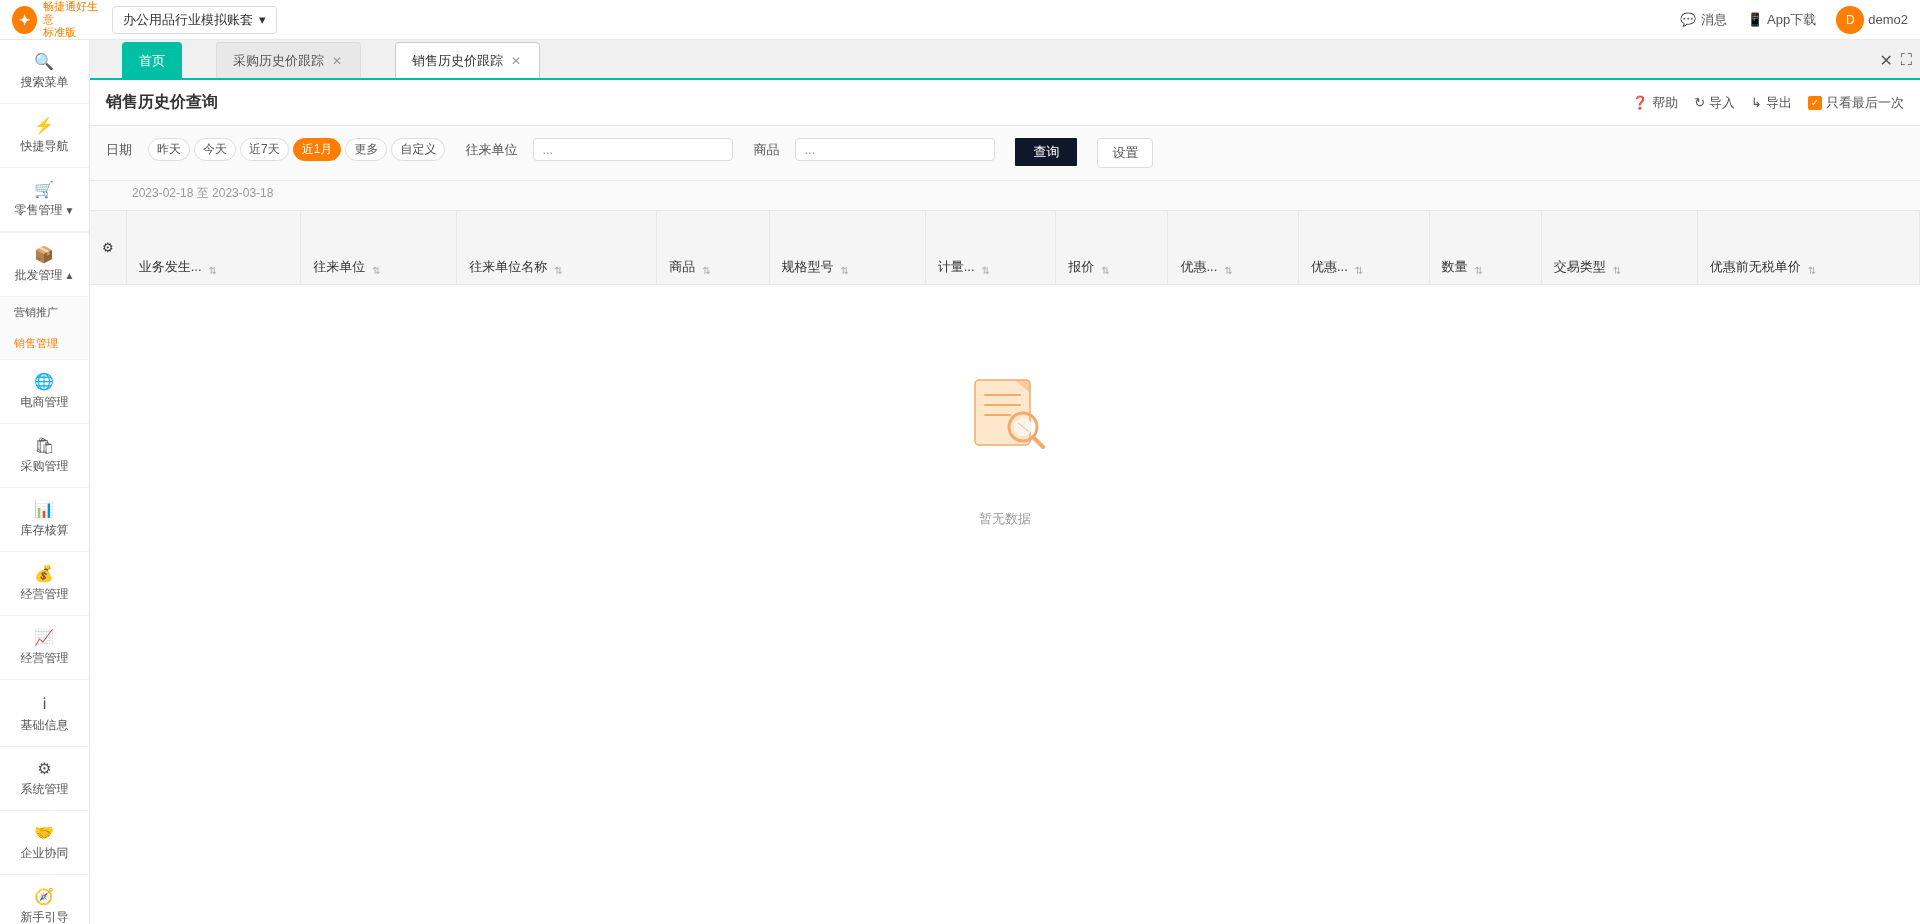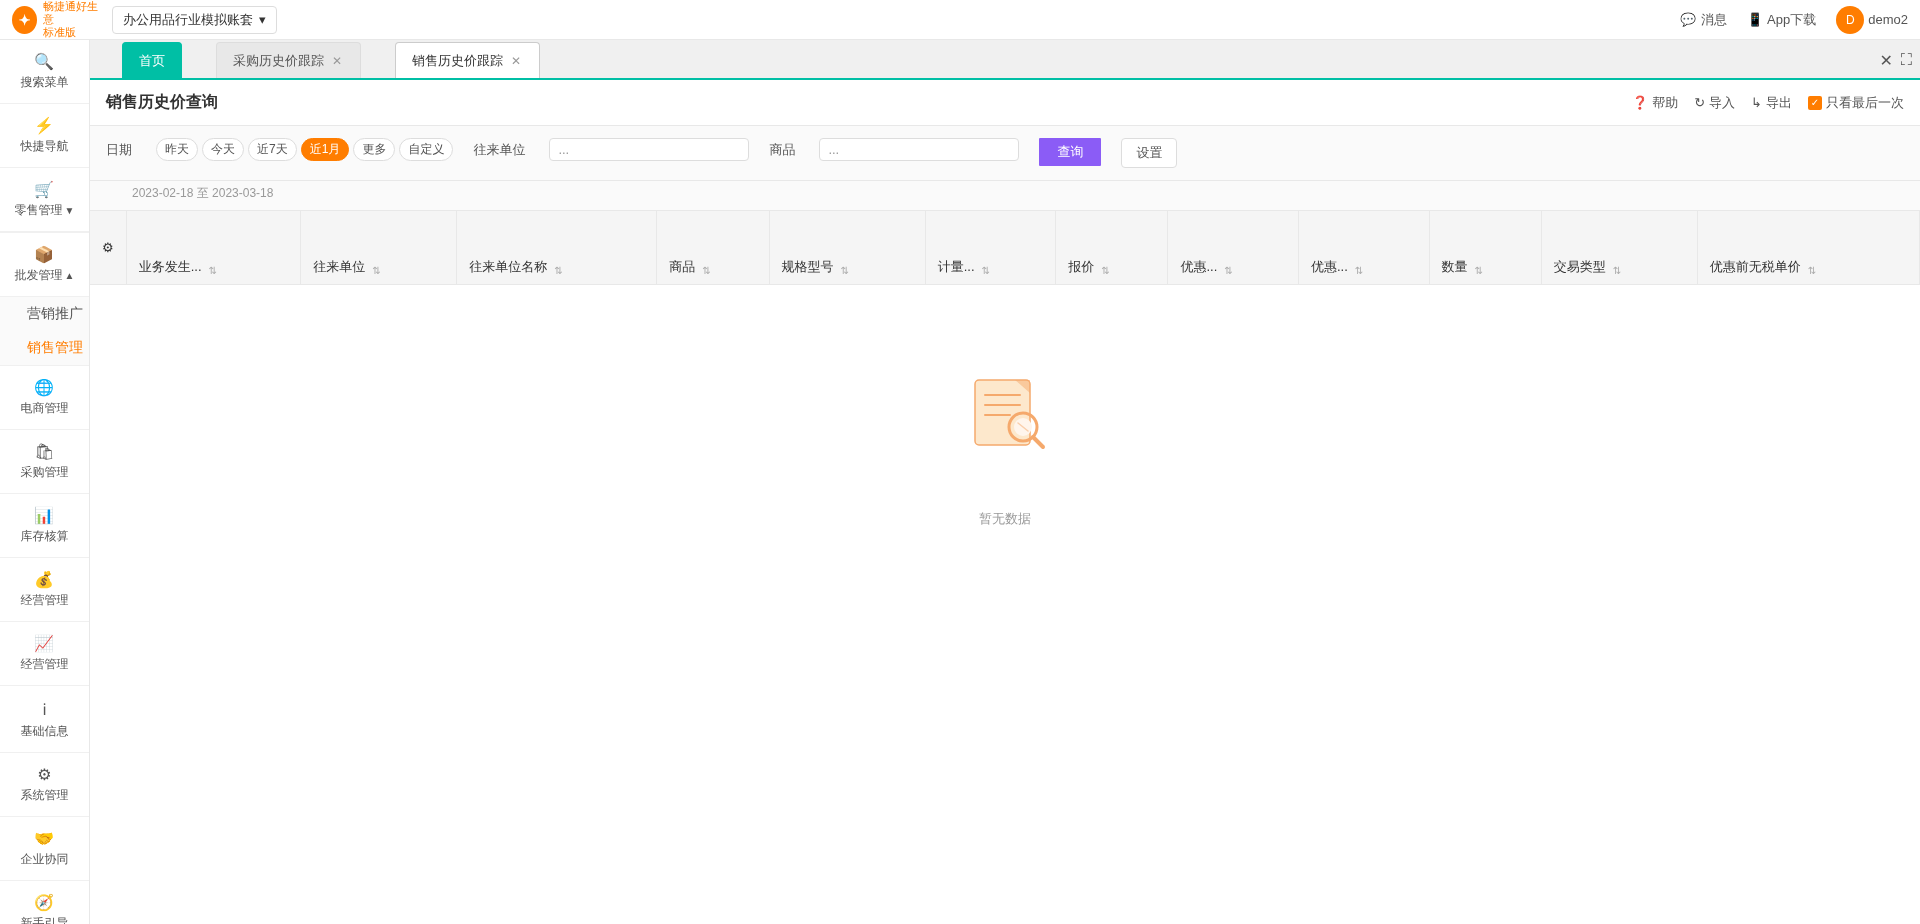--- a/index.html
+++ b/index.html
@@ -104,24 +104,24 @@
       flex-direction: column;
       align-items: center;
       gap: 3px;
       border-bottom: 1px solid #f0f0f0;
     }
     .sidebar-item .item-icon { font-size: 16px; }
     .sidebar-group {
       border-bottom: 1px solid #f0f0f0;
     }
     .sidebar-sub-item {
-      padding: 8px 6px;
-      text-align: right;
-      cursor: pointer;
-      font-size: 14px;
+      padding: 8px 14px;
+      text-align: left;
+      cursor: pointer;
+      font-size: 11px;
       color: #555;
       background: #fafafa;
     }
     .sidebar-sub-item.active { color: #ff7d00; }
 
     
     .content-area {
       flex: 1;
       display: flex;
       flex-direction: column;
@@ -240,21 +240,21 @@
       background: #fafafa;
       border-bottom: 1px solid #e8e8e8;
       display: flex;
       align-items: flex-start;
       gap: 20px;
       flex-wrap: wrap;
     }
     .filter-group {
       display: flex;
       align-items: center;
-      gap: 24px;
+      gap: 16px;
     }
     .filter-label {
       color: #555;
       font-size: 13px;
       white-space: nowrap;
     }
     .date-options {
       display: flex;
       align-items: center;
       gap: 4px;
@@ -282,21 +282,21 @@
       background: #fff;
       min-width: 200px;
       cursor: text;
     }
     .filter-input-dots {
       color: #999;
       font-size: 13px;
     }
     .search-btn {
       padding: 5px 18px;
-      background: #8b5cf6;
+      background: #0f172a;
       color: #fff;
       border: none;
       border-radius: 1px;
       cursor: pointer;
       font-size: 13px;
     }
     .setting-btn {
       padding: 5px 14px;
       background: #fff;
       color: #555;

